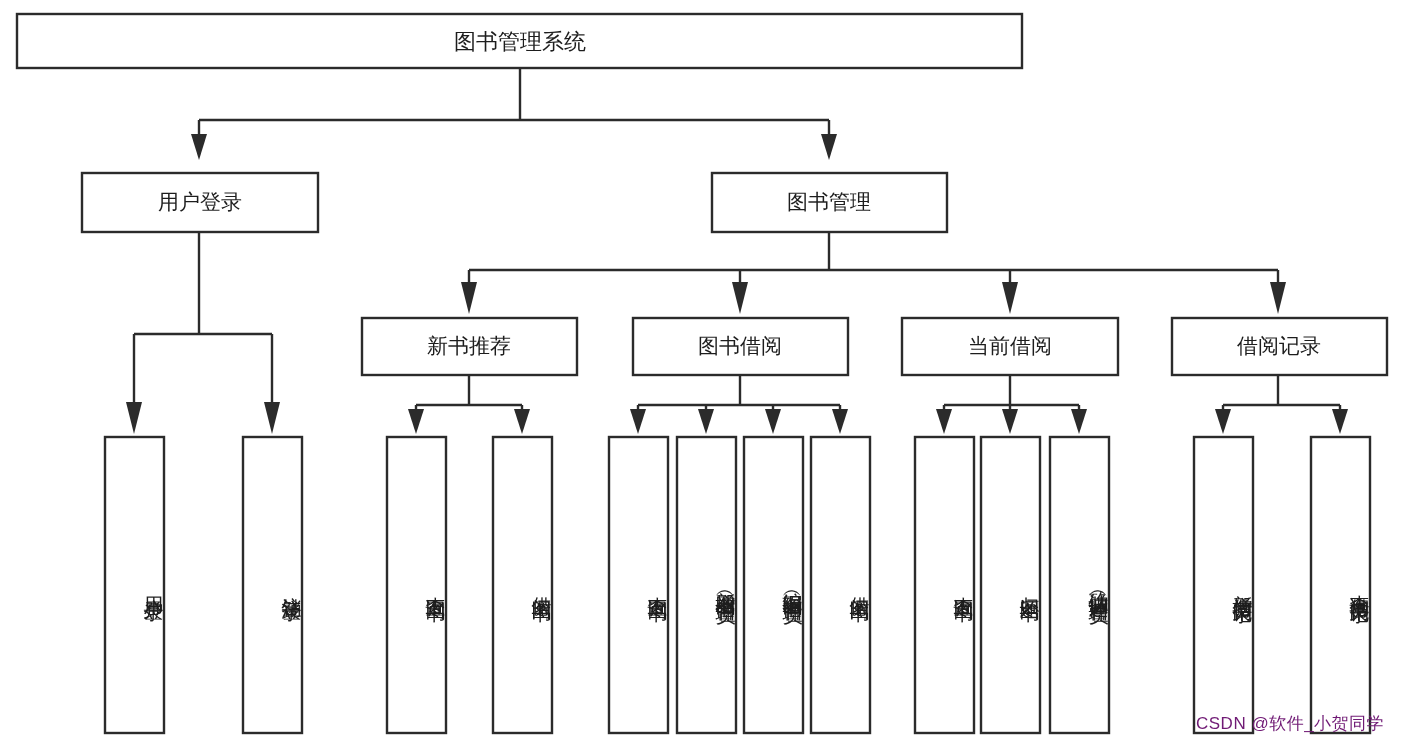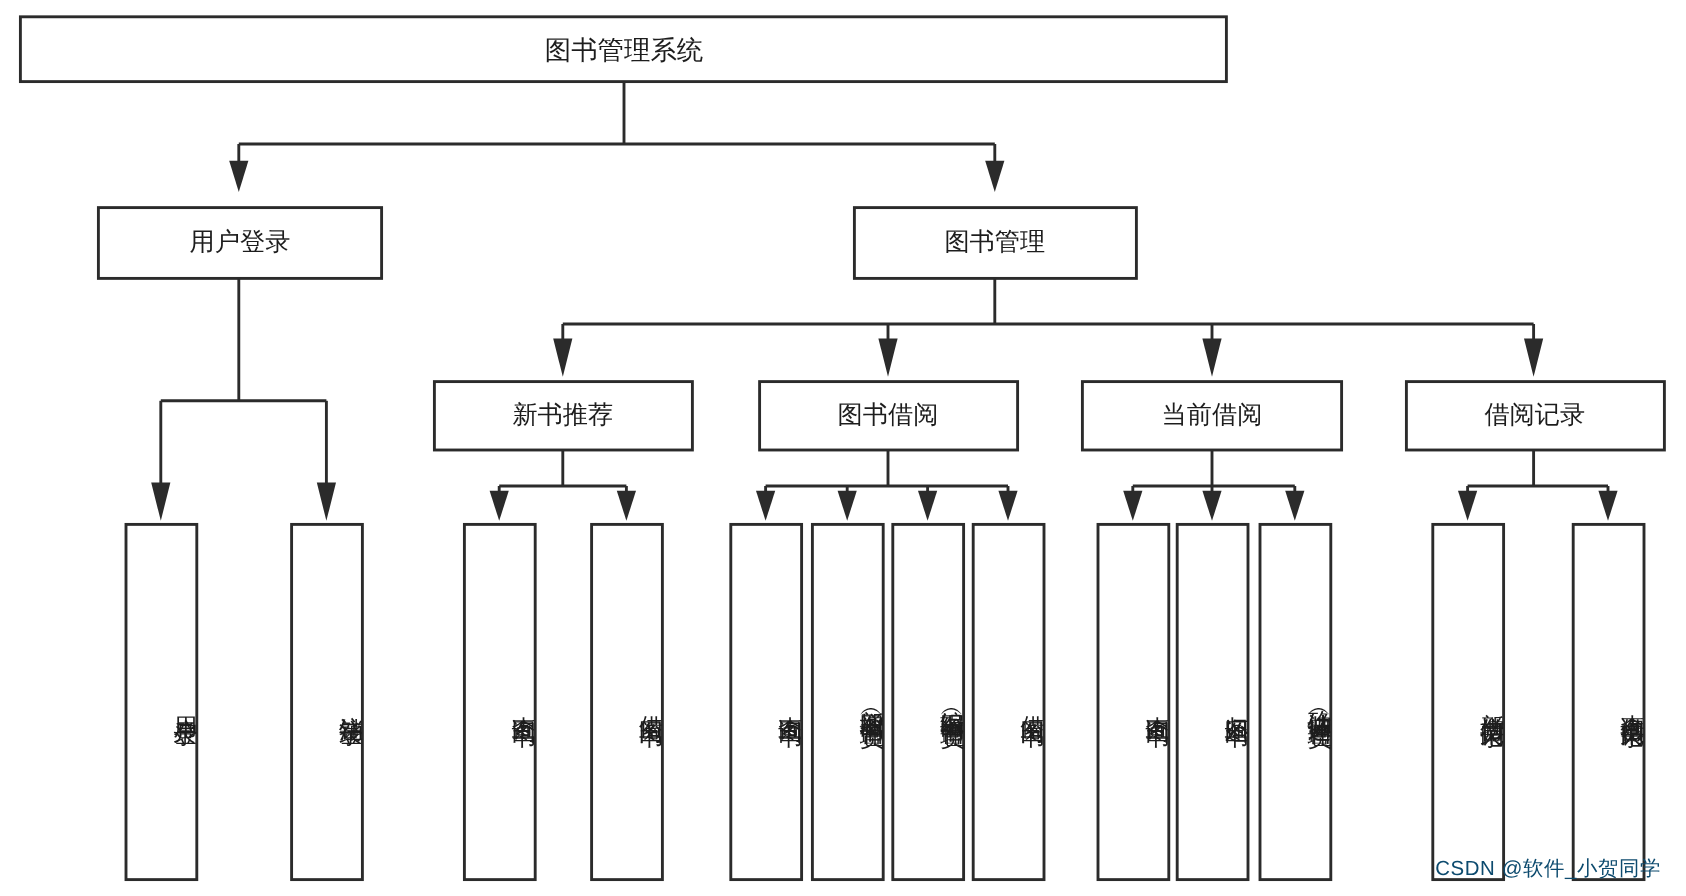--- a/index.html
+++ b/index.html
@@ -72,21 +72,21 @@
     color: #1d1d1d;
     white-space: nowrap;
     pointer-events: none;
   }
   .watermark {
     position: absolute;
     left: 1196px;
     top: 712px;
     font-family: "Liberation Sans", "DejaVu Sans", sans-serif;
     font-size: 17px;
-    color: #0c4a6e;
+    color: #701a75;
     white-space: nowrap;
     letter-spacing: 0.5px;
   }
 </style>
 </head>
 <body>
 
 <div id="diagram-root">
 
   <svg class="diagram-canvas" viewBox="0 0 1405 747" xmlns="http://www.w3.org/2000/svg">

